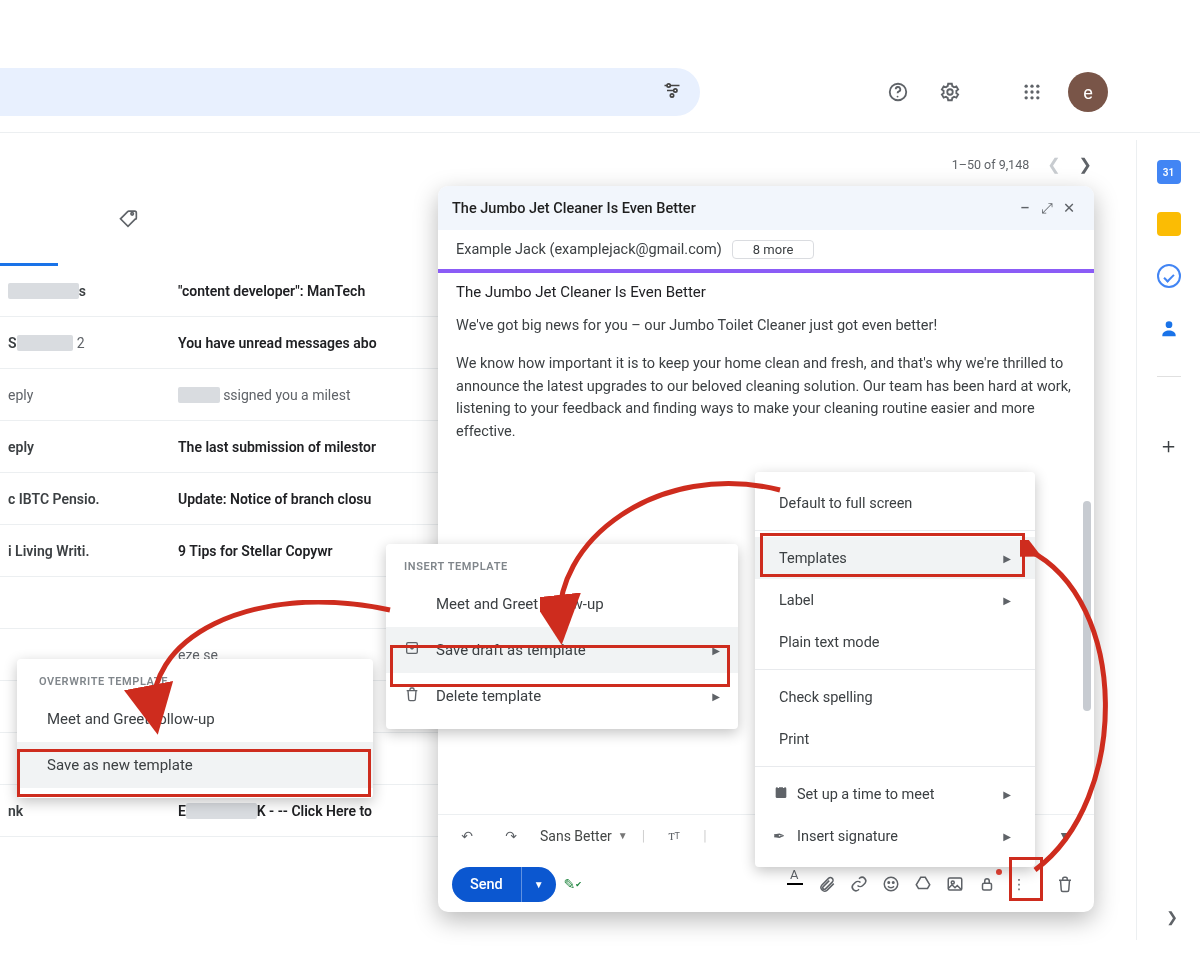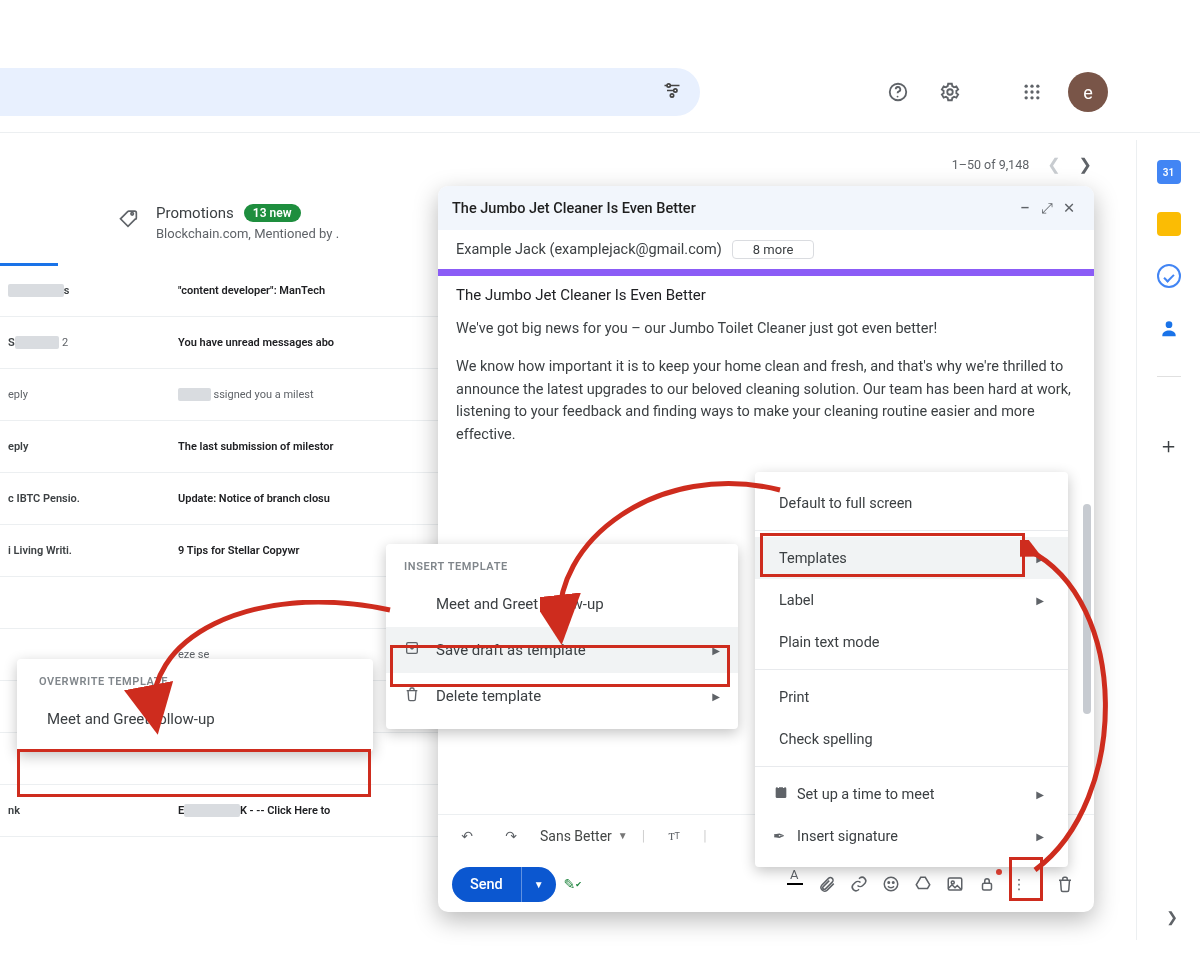--- a/index.html
+++ b/index.html
@@ -24,34 +24,34 @@
 
   
   .promo-tab { position: absolute; left: 118px; top: 204px; display: flex; align-items: flex-start; gap: 18px; }
   .promo-tab .tag-icon { color: #5f6368; margin-top: 4px; }
   .promo-tab .pt-title { font-size: 15px; color: #3c4043; display: flex; align-items: center; gap: 10px; }
   .promo-badge { background: #1e8e3e; color: #fff; font-size: 12px; font-weight: 600; padding: 2px 9px; border-radius: 12px; }
   .promo-tab .pt-sub { font-size: 13px; color: #5f6368; margin-top: 4px; }
 
   
   .mail-list { position: absolute; left: 0; top: 265px; width: 440px; }
-  .mail-row { display: flex; align-items: center; height: 52px; padding: 0 8px; border-bottom: 1px solid #eceff1; gap: 20px; font-size: 11px; }
+  .mail-row { display: flex; align-items: center; height: 52px; padding: 0 8px; border-bottom: 1px solid #eceff1; gap: 20px; font-size: 14px; }
   .mail-row .sender { width: 150px; white-space: nowrap; overflow: hidden; text-overflow: ellipsis; color: #3c4043; font-weight: 600; }
   .mail-row.read .sender,
   .mail-row.read .subj { font-weight: 400; color: #5f6368; }
   .mail-row .subj { flex: 1; white-space: nowrap; overflow: hidden; text-overflow: ellipsis; font-weight: 600; color: #202124; }
   .redact { display: inline-block; background: #d9dce0; border-radius: 2px; color: transparent; }
   .chip-box { display: inline-flex; align-items: center; gap: 6px; border: 1px solid #dadce0; border-radius: 4px; padding: 2px 6px; margin-right: 8px; color: #1967d2; }
 
   
   .compose { position: absolute; top: 186px; left: 438px; width: 656px; height: 726px; background: #fff; border-radius: 10px; box-shadow: 0 8px 24px rgba(0,0,0,0.28); z-index: 4; display: flex; flex-direction: column; overflow: hidden; }
   .compose-hdr { height: 44px; background: #f2f6fc; display: flex; align-items: center; padding: 0 14px; font-size: 14.5px; font-weight: 500; color: #1f1f1f; }
   .compose-hdr .spacer { flex: 1; }
   .compose-hdr .ctrl { width: 22px; text-align: center; color: #5f6368; cursor: pointer; }
-  .compose-to { padding: 10px 18px; font-size: 14.5px; color: #3c4043; display: flex; align-items: center; gap: 10px; border-bottom: 7px solid #8b5cf6; }
+  .compose-to { padding: 10px 18px; font-size: 14.5px; color: #3c4043; display: flex; align-items: center; gap: 10px; border-bottom: 4px solid #8b5cf6; }
   .eight-more { font-size: 13px; border: 1px solid #dadce0; padding: 1px 20px; border-radius: 4px; cursor: pointer; }
   .compose-subj { padding: 10px 18px; font-size: 15px; color: #202124; border-bottom: none; }
   .compose-body { padding: 4px 18px; font-size: 14.5px; color: #3c4043; line-height: 1.55; overflow: hidden; position: relative; flex: 1; }
   .compose-body p { margin: 0 0 16px 0; }
   .compose-scrollbar { position: absolute; right: 3px; top: 190px; width: 8px; height: 210px; background: #c7cbd1; border-radius: 4px; }
 
   
   .fmt-toolbar { display: flex; align-items: center; gap: 14px; height: 42px; padding: 0 14px; border-top: 1px solid #eceff1; color: #444746; }
   .fmt-toolbar .sep { color: #d0d0d0; }
   .fmt-font { display: inline-flex; align-items: center; gap: 6px; }
@@ -63,21 +63,21 @@
   .send-btn .lbl { padding: 9px 18px; font-weight: 500; font-size: 14.5px; }
   .send-btn .dd  { padding: 9px 12px; border-left: 1px solid rgba(255,255,255,0.35); font-size: 10px; display: flex; align-items: center; }
   .ab-icon { width: 30px; height: 30px; display: inline-flex; align-items: center; justify-content: center; color: #5f6368; cursor: pointer; border-radius: 50%; }
   .ab-spacer { flex: 1; }
   .text-color-rect { display: inline-block; width: 16px; height: 2px; background: #000; position: relative; }
   .text-color-rect::before { content: "A"; position: absolute; top: -16px; left: 3px; font-size: 13px; }
   .red-dot { width: 6px; height: 6px; border-radius: 50%; background: #ea4335; position: absolute; top: 0; right: 0; }
   .rel { position: relative; }
 
   
-  .menu-more { position: absolute; left: 755px; top: 472px; width: 313px; background: #fff; box-shadow: 0 4px 14px rgba(0,0,0,0.24); border-radius: 4px; padding: 10px 0; z-index: 6; }
+  .menu-more { position: absolute; left: 755px; top: 472px; width: 280px; background: #fff; box-shadow: 0 4px 14px rgba(0,0,0,0.24); border-radius: 4px; padding: 10px 0; z-index: 6; }
   .menu-more .mi { height: 42px; display: flex; align-items: center; padding: 0 24px; font-size: 14.5px; color: #3c4043; cursor: pointer; position: relative; }
   .menu-more .mi .chev { margin-left: auto; font-size: 10px; color: #5f6368; }
   .menu-more .mi .pre-icon { width: 24px; margin-left: -6px; color: #5f6368; }
   .menu-more hr { border: none; border-top: 1px solid #e8eaed; margin: 6px 0; }
 
   
   .menu-tpl { position: absolute; left: 386px; top: 544px; width: 352px; background: #fff; box-shadow: 0 4px 14px rgba(0,0,0,0.24); border-radius: 4px; padding: 10px 0; z-index: 7; }
   .menu-tpl .heading { padding: 6px 18px 8px; font-size: 11px; letter-spacing: 0.6px; color: #80868b; font-weight: 600; }
   .menu-tpl .mi { height: 46px; display: flex; align-items: center; padding: 0 18px; font-size: 15px; color: #3c4043; cursor: pointer; gap: 14px; position: relative; }
   .menu-tpl .mi .chev { margin-left: auto; font-size: 10px; color: #5f6368; }
@@ -159,27 +159,20 @@
 </div>
 <div class="tab-underline"></div>
 
 <div class="promo-tab">
   <span class="tag-icon">
     <svg width="20" height="20" viewBox="0 0 24 24" fill="none" stroke="currentColor" stroke-width="2">
         <path d="M20.6 13.4 12 22l-9-9 8.6-8.6a2 2 0 0 1 1.4-.6H20a2 2 0 0 1 2 2v6.2a2 2 0 0 1-.6 1.4z"></path>
         <circle cx="17" cy="7" r="1.5"></circle>
       </svg>
   </span>
-  <div>
-    <div class="pt-title">
-      <span>Promotions</span>
-      <span class="promo-badge">13 new</span>
-    </div>
-    <div class="pt-sub">Blockchain.com, Mentioned by .</div>
-  </div>
 </div>
 
 <div class="mail-list">
   <div class="mail-row">
       <span class="sender"><span class="redact">xxxxxxxxxx</span>s</span>
       <span class="subj">"content developer": ManTech</span>
     </div>
   <div class="mail-row">
       <span class="sender">S<span class="redact">xxxxxxxx</span> <span style="font-weight:400;color:#5f6368">2</span></span>
       <span class="subj">You have unread messages abo</span>
@@ -329,24 +322,24 @@
     </div>
   <div class="mi">
       <span>Label</span>
       <span class="chev">▶</span>
     </div>
   <div class="mi">
       <span>Plain text mode</span>
     </div>
   <hr>
   <div class="mi">
+      <span>Check spelling</span>
+    </div>
+  <div class="mi">
       <span>Print</span>
-    </div>
-  <div class="mi">
-      <span>Check spelling</span>
     </div>
   <hr>
   <div class="mi">
     <span class="pre-icon">
       <svg width="16" height="16" viewBox="0 0 24 24" fill="currentColor">
           <rect x="4" y="5" width="16" height="16" rx="2"></rect>
           <rect x="7" y="2" width="2" height="4" fill="#fff"></rect>
           <rect x="15" y="2" width="2" height="4" fill="#fff"></rect>
         </svg>
     </span>
@@ -384,20 +377,23 @@
     </span>
     <span>Delete template</span>
       <span class="chev">▶</span>
   </div>
 </div>
 
 <div class="menu-save">
   <div class="heading">OVERWRITE TEMPLATE</div>
   <div class="mi">
       <span>Meet and Greet follow-up</span>
+    </div>
+  <div class="mi active">
+      <span>Save as new template</span>
     </div>
 </div>
 
 <div class="sidepanel">
   <div class="sp-ico sp-cal"></div>
   <div class="sp-ico sp-keep"></div>
   <div class="sp-ico sp-tasks"></div>
   <div class="sp-ico sp-contacts">
     <svg width="20" height="20" viewBox="0 0 24 24" fill="currentColor">
         <circle cx="12" cy="8" r="4"></circle>

